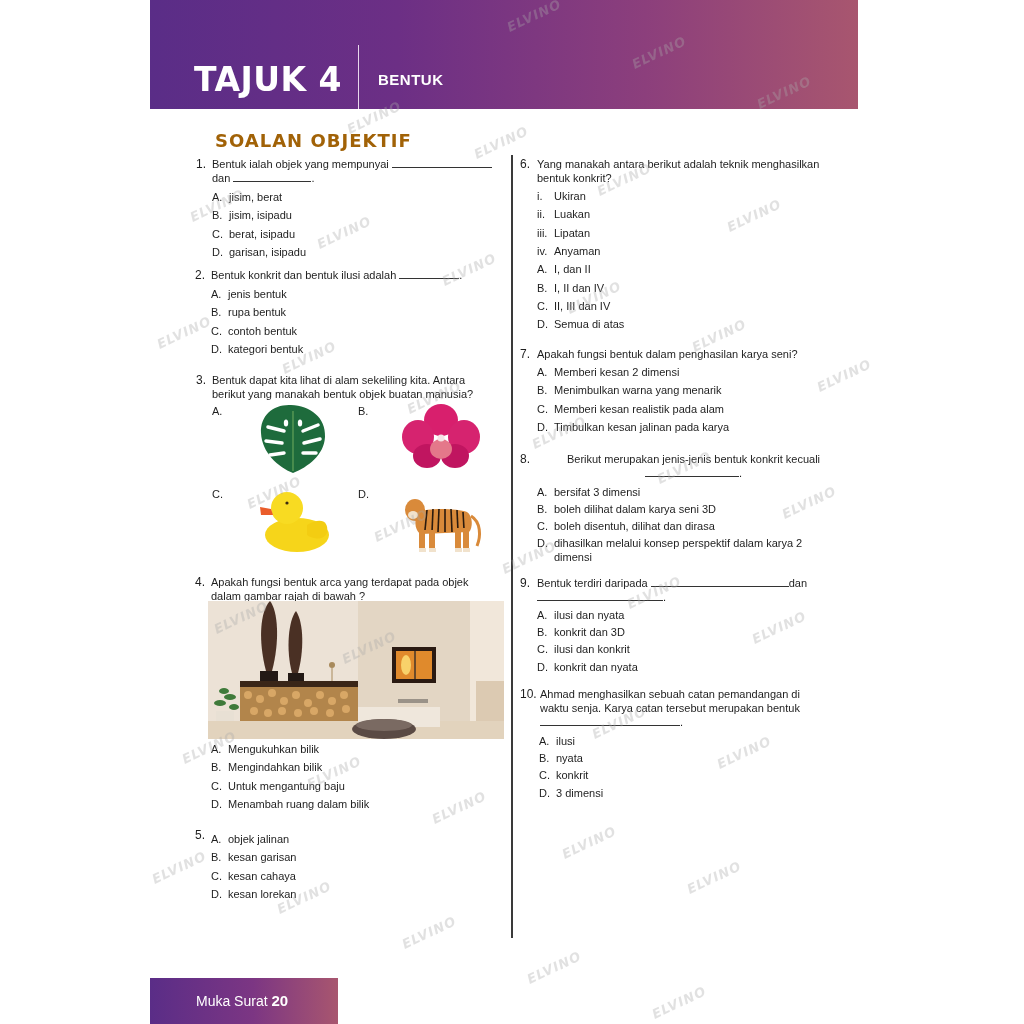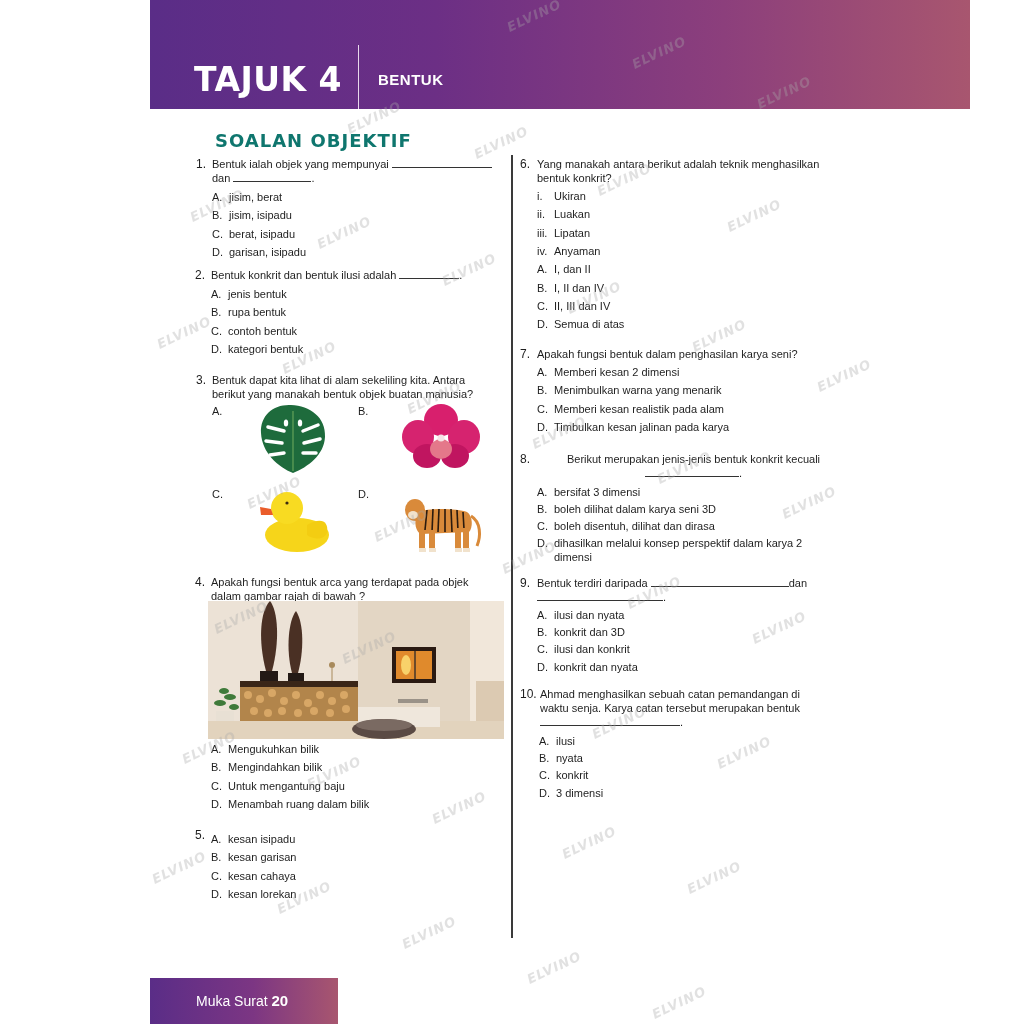--- a/index.html
+++ b/index.html
@@ -2,36 +2,36 @@
 <html><head>
   <meta charset="utf-8">
   <style>
     * { box-sizing: border-box; margin: 0; padding: 0; }
     html, body { width: 1024px; height: 1024px; background: #ffffff; overflow: hidden; }
     body { position: relative; font-family: "Liberation Sans", sans-serif; color: #1e1e1e; }
 
     .page { position: absolute; left: 150px; top: 0; width: 724px; height: 1024px; background: #fff; }
 
     .header {
-      position: absolute; left: 0; top: 0; width: 820px; height: 109px;
+      position: absolute; left: 0; top: 0; width: 708px; height: 109px;
       background: linear-gradient(90deg, #5a2d87 0%, #6c2f85 35%, #8c3f7c 70%, #a8566f 100%);
     }
     .header .tajuk {
       position: absolute; left: 44px; top: 60px; font-size: 33px; font-weight: 700;
       color: #fff; letter-spacing: 0.5px; font-family: "DejaVu Sans", sans-serif;
     }
     .header .divider { position: absolute; left: 208px; top: 45px; width: 1px; height: 64px; background: #e8d8ec; }
     .header .bentuk {
       position: absolute; left: 228px; top: 71px; font-size: 15px; font-weight: 700; color: #fff;
       letter-spacing: 0.5px;
     }
 
     .section-title {
       position: absolute; left: 65px; top: 130px; font-size: 18px; font-weight: 700;
-      color: #0f766e; letter-spacing: 1px; font-family: "DejaVu Sans", sans-serif;
+      color: #a16207; letter-spacing: 1px; font-family: "DejaVu Sans", sans-serif;
     }
 
     .col-divider { position: absolute; left: 361px; top: 155px; width: 2px; height: 783px; background: #3a3a3a; }
 
     .q { position: absolute; font-size: 11px; line-height: 14px; color: #1e1e1e; }
     .q .num { position: absolute; left: 0; top: 0; font-size: 12px; }
     .q .stem { margin-left: 16px; }
     .q .opts { margin-left: 16px; }
     .q .opt { display: flex; height: 18.3px; align-items: center; }
     .q .opt .letter { width: 17px; flex: 0 0 17px; }
@@ -285,21 +285,21 @@
           <span>Menambah ruang dalam bilik</span>
         </div>
     </div>
   </div>
 
   <div class="q" style="left:45px; top:828px; width:310px;">
     <span class="num">5.</span>
     <div class="opts" style="margin-top:2px;">
       <div class="opt">
           <span class="letter">A.</span>
-          <span>kesan isipadu</span>
+          <span>objek jalinan</span>
         </div>
       <div class="opt">
           <span class="letter">B.</span>
           <span>kesan garisan</span>
         </div>
       <div class="opt">
           <span class="letter">C.</span>
           <span>kesan cahaya</span>
         </div>
       <div class="opt">

